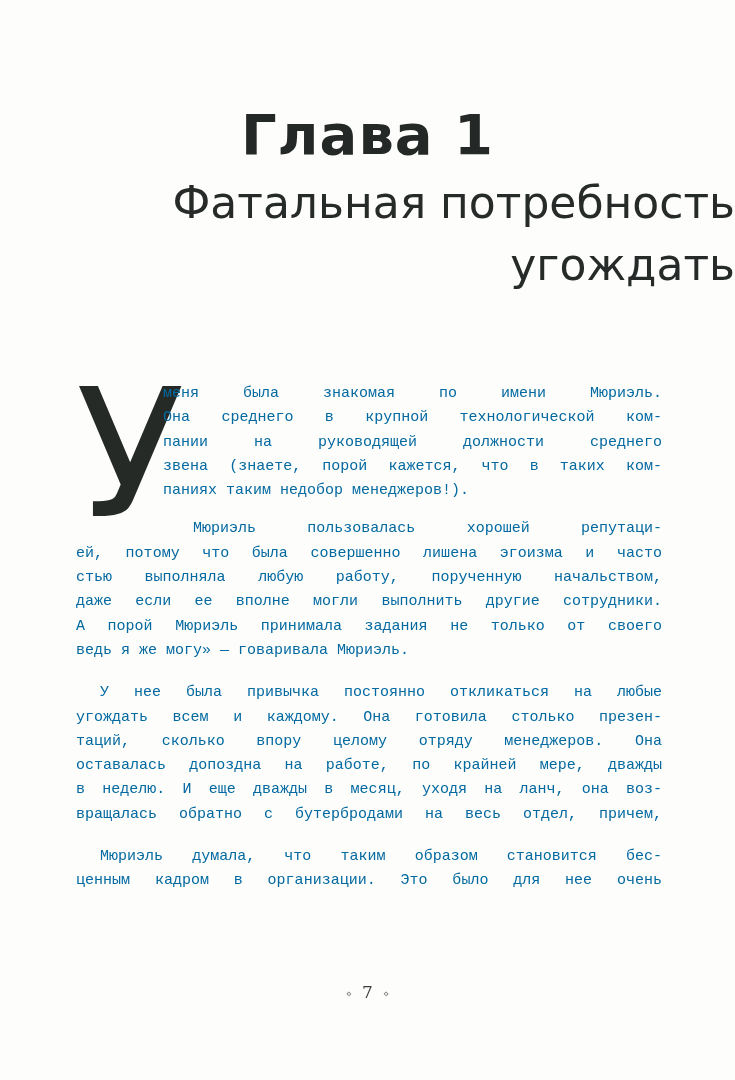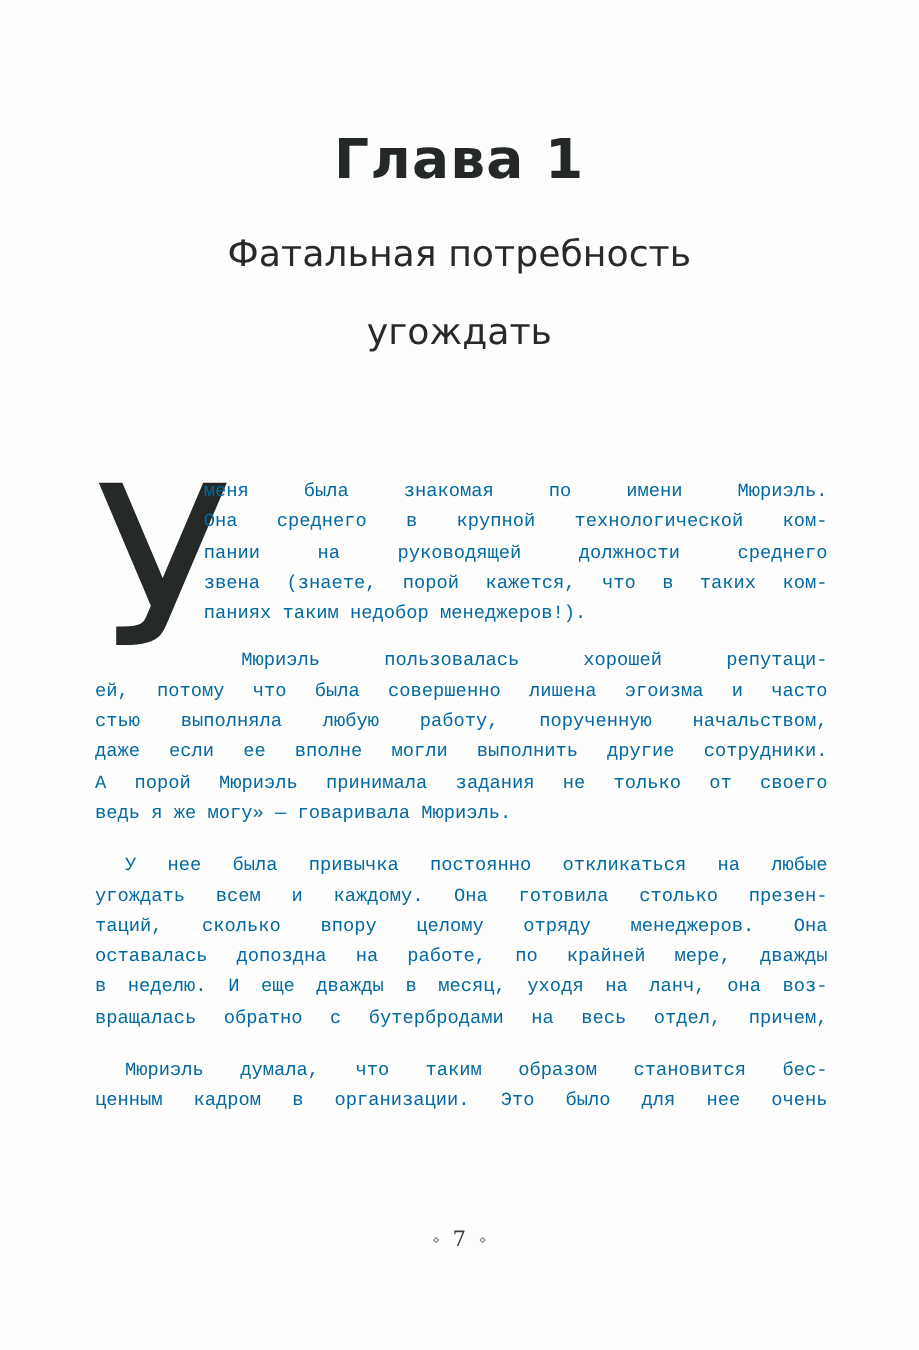--- a/index.html
+++ b/index.html
@@ -9,29 +9,29 @@
     position: relative;
     overflow: hidden;
     color: #2b302d;
   }
   .page { position: absolute; left: 0; top: 0; width: 735px; height: 1080px; }
   .chapter-label {
     position: absolute; top: 102px; left: 0; width: 735px;
     text-align: center;
     font-family: "DejaVu Sans", sans-serif;
     font-weight: bold;
-    font-size: 44px;
+    font-size: 56px;
     letter-spacing: 1px;
     color: #242826;
   }
   .chapter-title {
     position: absolute; top: 172px; left: 0; width: 735px;
-    text-align: center;
+    text-align: right;
     font-family: "DejaVu Sans", sans-serif;
-    font-size: 29px;
+    font-size: 44px;
     line-height: 62px;
     color: #262a28;
   }
   .body {
     position: absolute; left: 76px; top: 382px; width: 586px;
     font-family: Liberation Mono, monospace;
     font-size: 15px;
     line-height: 24.3px;
     color: #0369a1;
   }

